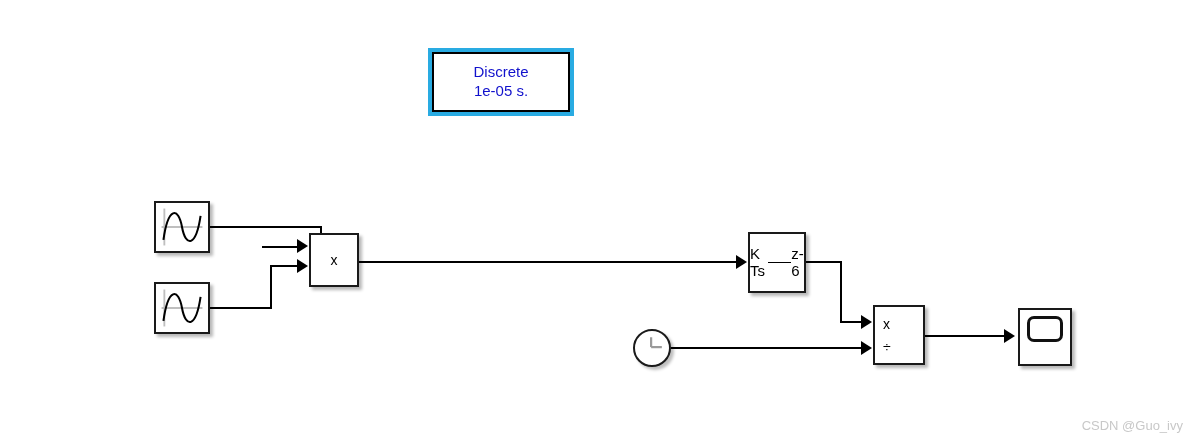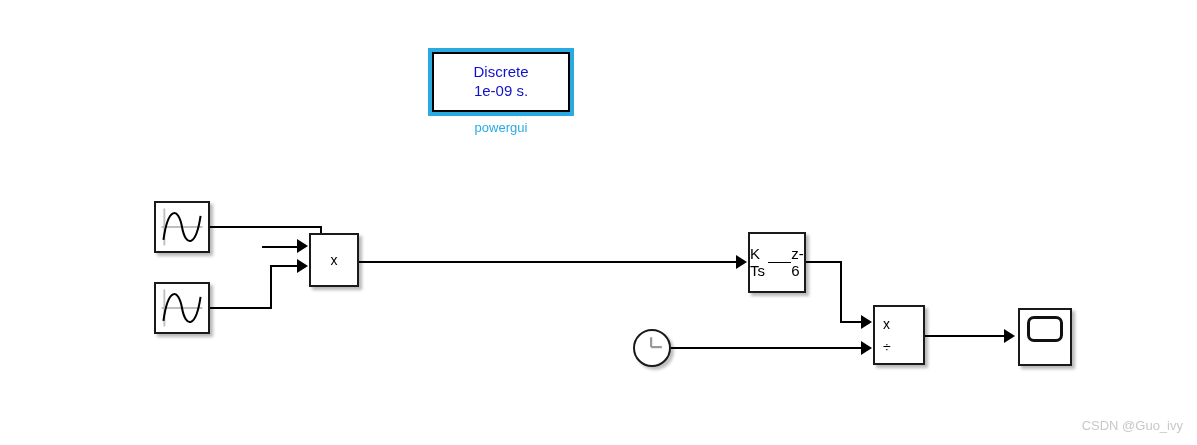--- a/index.html
+++ b/index.html
@@ -173,24 +173,23 @@
   }
 </style>
 </head>
 <body>
 
 <div id="canvas">
 
   <div class="powergui-outer">
     <div class="powergui-inner">
       <span>Discrete</span>
-      <span>1e-09 s.</span>
+      <span>1e-05 s.</span>
     </div>
   </div>
-  <div class="powergui-label">powergui</div>
 
   <div class="blk sine" style="left:154px; top:201px;">
     <span>
       <svg viewBox="0 0 56 52" preserveAspectRatio="none">
         <line x1="9" y1="6" x2="9" y2="46" stroke="#bfbfbf" stroke-width="2"></line>
         <line x1="6" y1="26" x2="50" y2="26" stroke="#bfbfbf" stroke-width="2"></line>
         <path d="M8 40 C 13 4, 24 4, 28 26 C 32 48, 43 48, 48 14" fill="none" stroke="#000000" stroke-width="2.2"></path>
       </svg>
     </span>
   </div>

